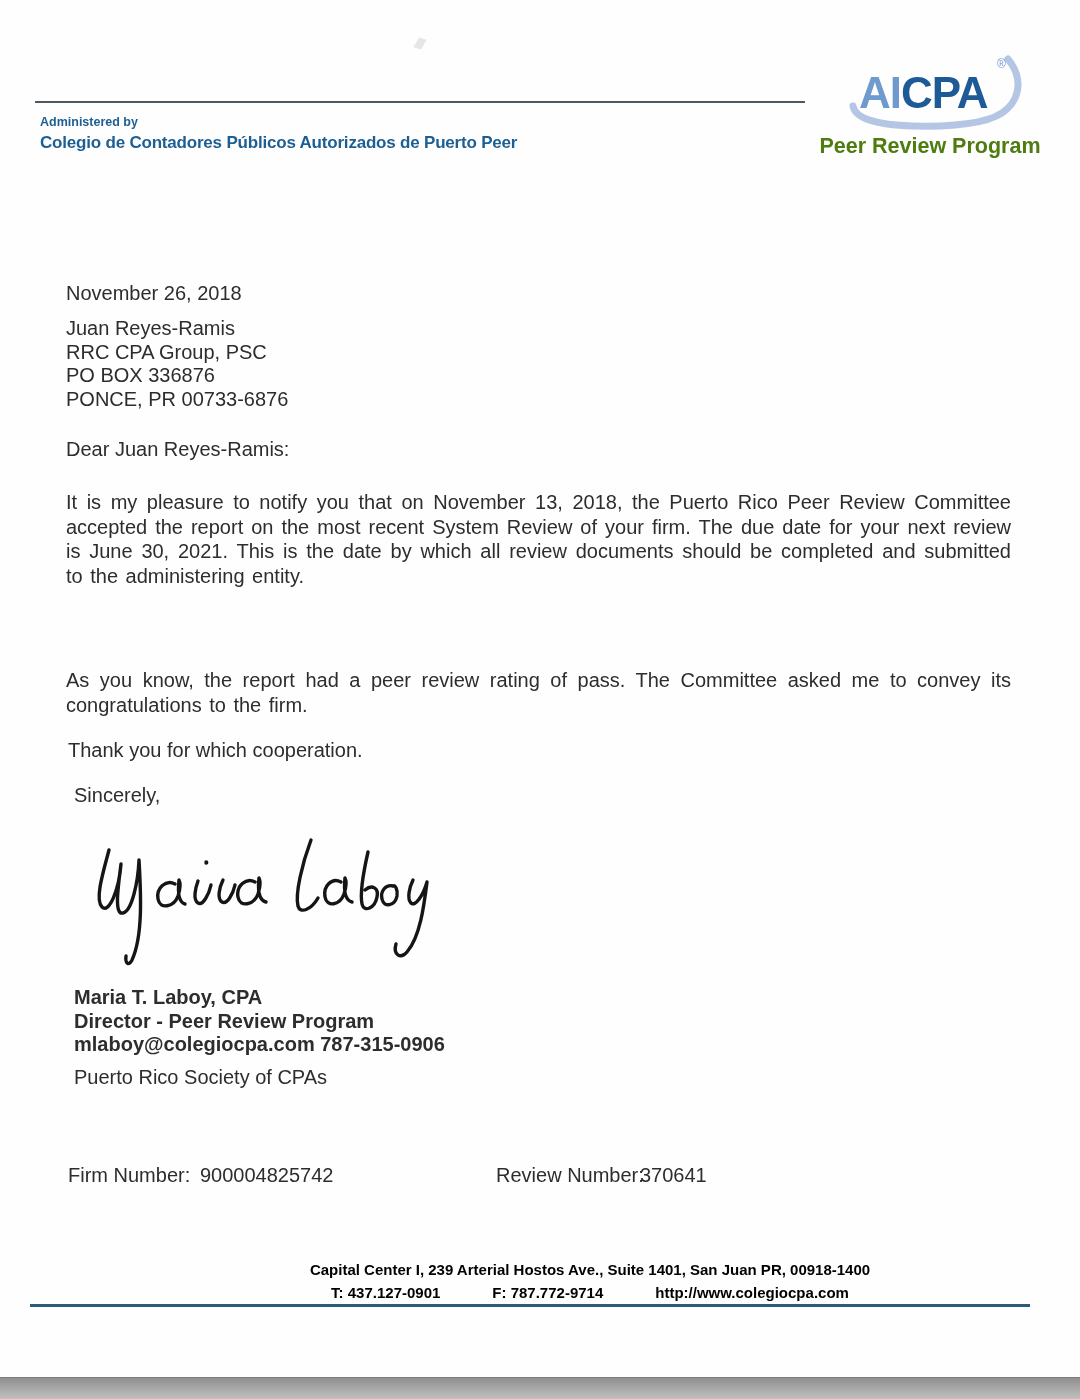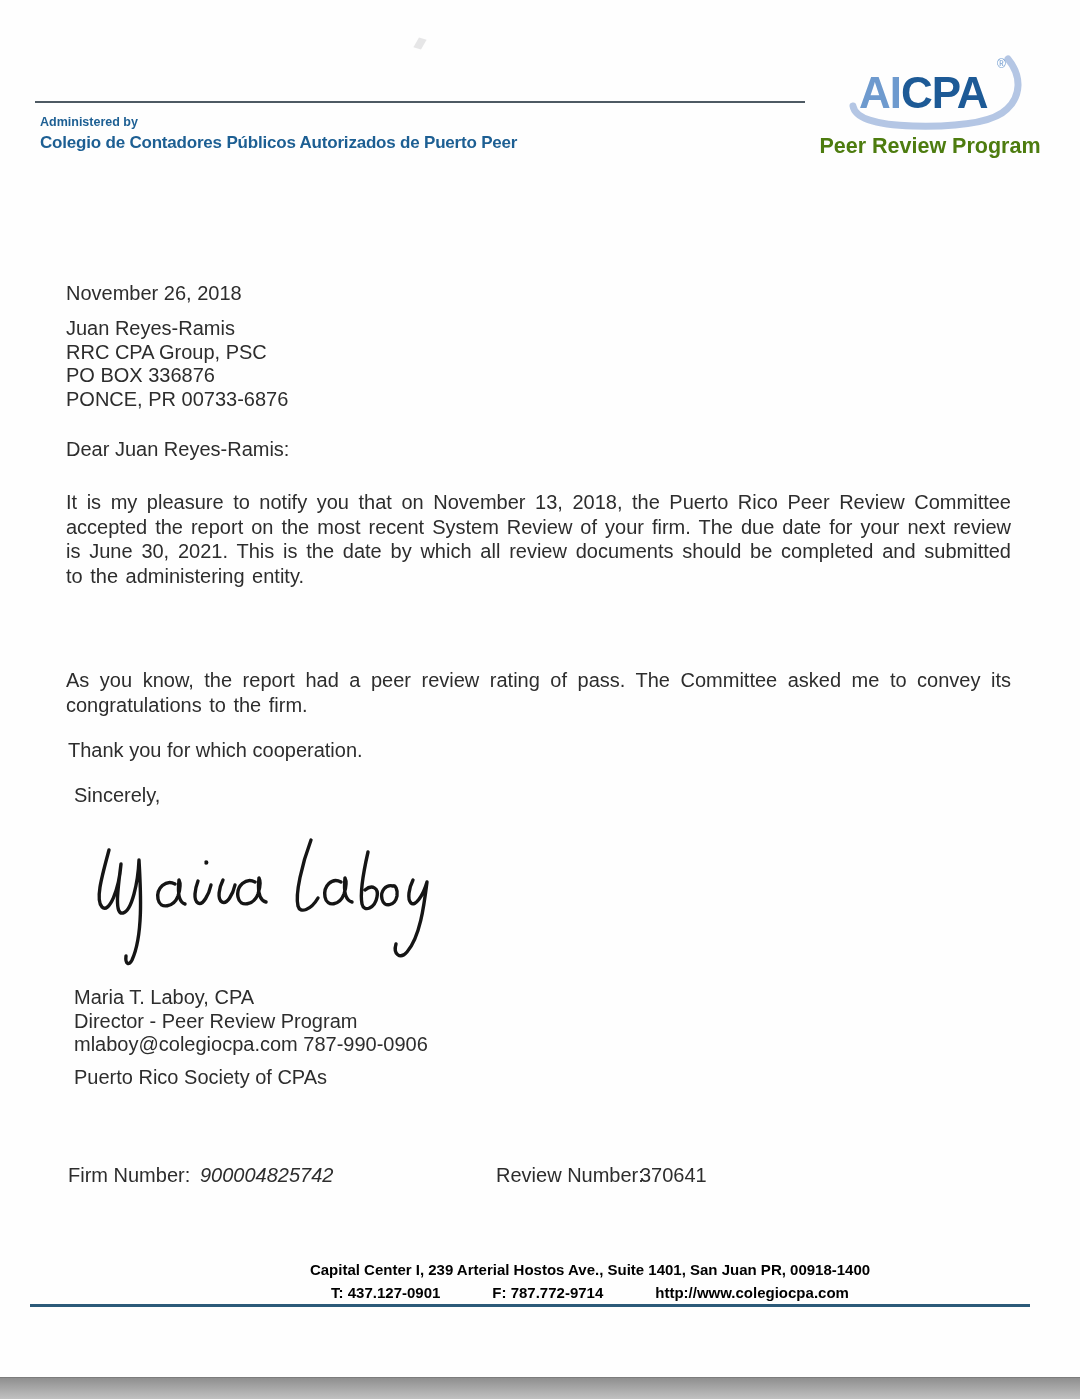--- a/index.html
+++ b/index.html
@@ -28,26 +28,26 @@
   .recipient { left:66px; top:317px; line-height:23.5px; }
   .salutation { left:66px; top:438px; }
   .para { left:66px; top:490px; width:945px; line-height:24.6px; text-align:justify; word-spacing:2px; }
   .para2 { top:640px;margin-top:28px; }
   .thanks { left:68px; top:739px; }
   .closing { left:74px; top:784px; }
 
   .sig-svg { left:85px; top:824px; }
   .sig-svg path { fill:none; stroke:#151515; stroke-width:3.4; stroke-linecap:round; stroke-linejoin:round; }
 
-  .signer { left:74px; top:986px; line-height:23.5px; }
+  .signer { left:74px; top:986px; line-height:23.5px;font-weight:bold; }
   .society { left:74px; top:1066px; }
 
   .num-row span { position:absolute; top:1164px; font-size:20px; }
   .firm-label { left:68px; }
-  .firm-value { left:200px;font-style:italic; }
+  .firm-value { left:200px; }
   .review-label { left:496px; }
   .review-value { left:640px; }
 
   
   .footer-block { left:130px; top:1258px; width:920px; text-align:center;
                   color:#000000; font-weight:bold; font-size:15px; line-height:23px; }
   .footer-line2 span { margin:0 26px; white-space:nowrap; }
   .footer-rule { left:30px; top:1304px; width:1000px; height:3px; background:#2c5a79; }
   .scan-band { left:0; top:1377px; width:1080px; height:22px;
                background:linear-gradient(#8f8f8f,#c3c3c3); border-top:1px solid #7c7c7c; }
@@ -103,21 +103,21 @@
     <path d="M 226,16 C 217,40 210,70 213,82 C 215,90 226,86 233,74"></path>
     <path d="M 256,58 C 247,53 238,62 240,73 C 242,84 255,81 259,70 C 262,61 261,56 260,54 C 259,63 259,76 267,78"></path>
     <path d="M 283,28 C 278,50 275,70 277,80 C 279,89 290,84 292,73 C 294,64 287,60 280,66"></path>
     <path d="M 308,62 C 301,60 295,67 297,75 C 299,84 310,82 312,72 C 313,65 310,61 308,62"></path>
     <path d="M 328,56 C 324,64 322,75 326,79 C 330,83 338,72 342,58 M 342,58 C 339,82 335,113 322,128 C 315,136 308,130 311,120"></path>
   </svg>
 
   <div class="abs body-text signer">
     <div>Maria T. Laboy, CPA</div>
     <div>Director - Peer Review Program</div>
-    <div>mlaboy@colegiocpa.com 787-990-0906</div>
+    <div>mlaboy@colegiocpa.com 787-315-0906</div>
   </div>
   <div class="abs body-text society">Puerto Rico Society of CPAs</div>
 
   <div class="num-row">
     <span class="abs firm-label">Firm Number:</span>
     <span class="abs firm-value">900004825742</span>
     <span class="abs review-label">Review Number:</span>
     <span class="abs review-value">370641</span>
   </div>
 

